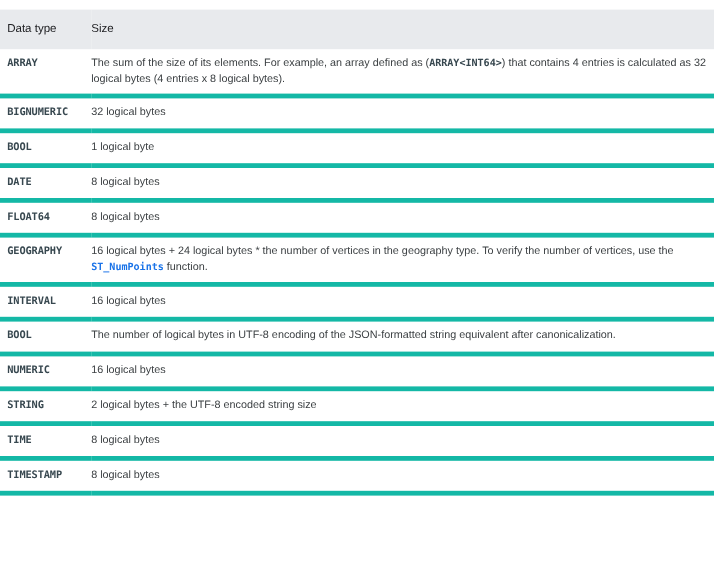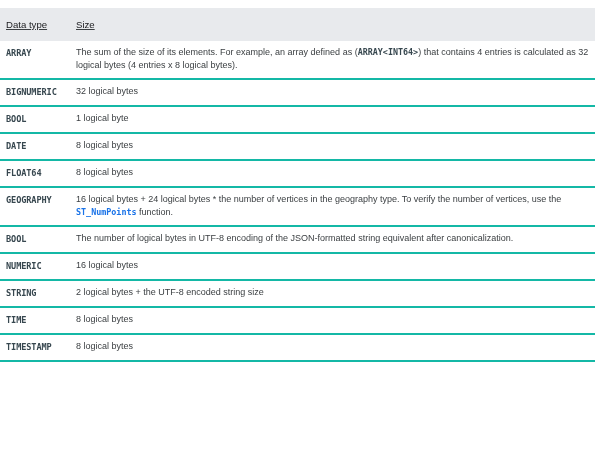--- a/index.html
+++ b/index.html
@@ -20,34 +20,33 @@
     }
     table {
       border-collapse: collapse;
       width: 595px;
       table-layout: fixed;
     }
     col.c1 { width: 76px; }
     col.c2 { width: auto; }
     thead tr {
       background: #e8eaed;
-      text-decoration: underline;
     }
     th {
       text-align: left;
       font-weight: 500;
       font-size: 9.6px;
       color: #202124;
       height: 33px;
       padding: 0 0 0 6px;
       vertical-align: middle;
     }
     th.h2 { padding-left: 0; }
     tbody tr {
-      border-bottom: 2px solid #14b8a6;
+      border-bottom: 4px solid #14b8a6;
     }
     td {
       font-size: 9px;
       line-height: 13px;
       padding: 5px 6px 6px 6px;
       vertical-align: top;
       color: #3c4043;
     }
     td.type {
       font-family: "DejaVu Sans Mono", "Liberation Mono", monospace;
@@ -107,20 +106,24 @@
       </tr>
       <tr>
         <td class="type">FLOAT64</td>
         <td class="size">8 logical bytes</td>
       </tr>
       <tr>
         <td class="type">GEOGRAPHY</td>
         <td class="size"><span>16 logical bytes + 24 logical bytes * the number of vertices in the geography type. To verify the number of vertices, use the </span><a class="fn" href="#">ST_NumPoints</a><span> function.</span></td>
       </tr>
       <tr>
+        <td class="type">INTERVAL</td>
+        <td class="size">16 logical bytes</td>
+      </tr>
+      <tr>
         <td class="type">BOOL</td>
         <td class="size">The number of logical bytes in UTF-8 encoding of the JSON-formatted string equivalent after canonicalization.</td>
       </tr>
       <tr>
         <td class="type">NUMERIC</td>
         <td class="size">16 logical bytes</td>
       </tr>
       <tr>
         <td class="type">STRING</td>
         <td class="size">2 logical bytes + the UTF-8 encoded string size</td>

